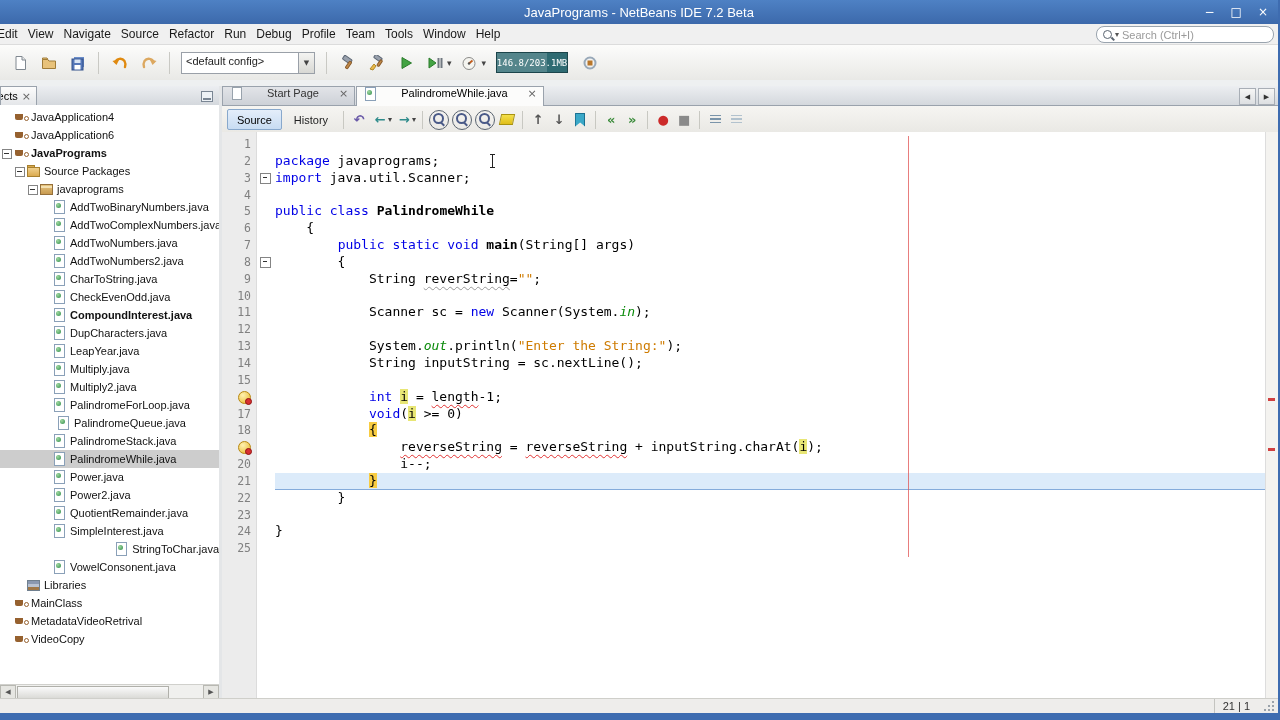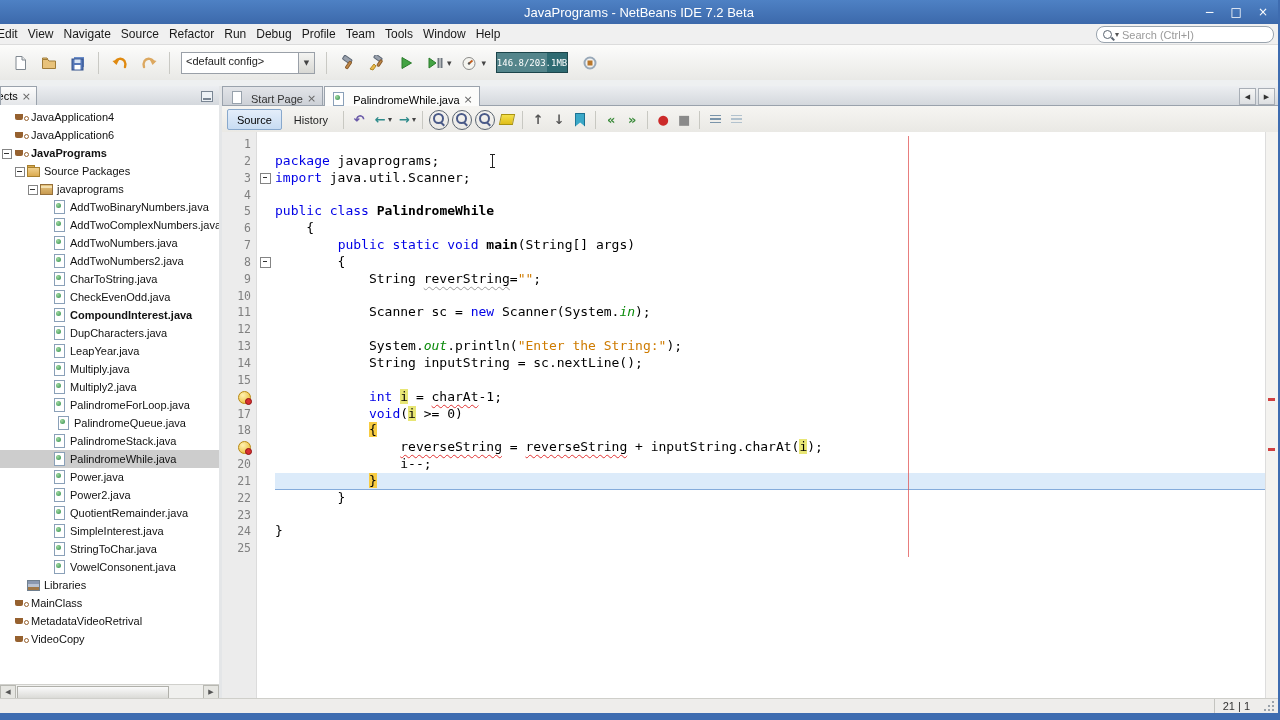--- a/index.html
+++ b/index.html
@@ -77,21 +77,21 @@
   .hs-btn{width:14px;height:13px;background:#e6e6e2;border:1px solid #b8b8b2;font-size:7px;display:flex;align-items:center;
     justify-content:center;color:#555;flex:none;font-family:"DejaVu Sans",sans-serif}
   .hs-track{flex:1;position:relative;height:13px}
   .hs-thumb{position:absolute;left:1px;top:0;height:12px;width:80%;background:linear-gradient(#fafafa,#d8d8d4);border:1px solid #b0b0aa}
 
   .splitter{position:absolute;left:219px;top:6px;bottom:0;width:3px;background:#e4e6e8;cursor:ew-resize}
 
   
   .editor{position:absolute;left:222px;top:6px;right:0;bottom:0}
   .tab-row{height:19px;background:linear-gradient(#eceef1,#d4d8dd);border-bottom:1px solid #9aa2ac;display:flex;align-items:flex-end;position:relative}
-  .etab{height:18px;border:1px solid #9aa2ac;border-bottom:none;display:flex;align-items:flex-end;gap:4px;padding:0 6px;
+  .etab{height:18px;border:1px solid #9aa2ac;border-bottom:none;display:flex;align-items:flex-start;gap:20px;padding:0 6px;
     font-size:11px;background:linear-gradient(#e2e4e8,#cdd1d7);color:#333;margin-right:1px}
   .etab.active{position:relative;top:1px;height:19px;background:#fcfcfb;color:#000;z-index:2}
   .tab-scrolls{position:absolute;right:3px;top:2px;display:flex;gap:2px}
   .ts-btn{width:15px;height:15px;border:1px solid #a8aeb6;background:linear-gradient(#f6f6f5,#dddfe2);font-size:7px;
     display:flex;align-items:center;justify-content:center;color:#333;font-family:"DejaVu Sans",sans-serif}
 
   .editor-toolbar{height:27px;background:linear-gradient(#f6f5f2,#e9e8e4);border-bottom:1px solid #cfcec8;
     display:flex;align-items:center;padding:0 5px;gap:3px}
   .src-btn{height:19px;padding:0 9px;font-size:11px;display:flex;align-items:center;border:1px solid #88a8cc;
     background:linear-gradient(#e4eefa,#c8dcf2);border-radius:2px;color:#000}
@@ -394,21 +394,21 @@
           <div class="tree-row" style="padding-left: 41px;">
             <span class="expander"></span>
             <span class="ticon i-class"></span>
             <span class="tlabel">QuotientRemainder.java</span>
           </div>
           <div class="tree-row" style="padding-left: 41px;">
             <span class="expander"></span>
             <span class="ticon i-class"></span>
             <span class="tlabel">SimpleInterest.java</span>
           </div>
-          <div class="tree-row" style="padding-left: 41px;">
+          <div class="tree-row" style="padding-left: 41px; justify-content: flex-end;">
             <span class="expander"></span>
             <span class="ticon i-class"></span>
             <span class="tlabel">StringToChar.java</span>
           </div>
           <div class="tree-row" style="padding-left: 41px;">
             <span class="expander"></span>
             <span class="ticon i-class"></span>
             <span class="tlabel">VowelConsonent.java</span>
           </div>
           <div class="tree-row" style="padding-left: 15px;">
@@ -574,21 +574,21 @@
             <div class="crow">
               <span class="ln">15</span>
               <span class="foldcol"></span>
               <span class="ct"></span>
             </div>
             <div class="crow">
               <span class="ln">
                 <span class="bulb"></span>
               </span>
               <span class="foldcol"></span>
-              <span class="ct"><span>            </span><span class="tok-k">int</span><span> </span><span class="tok-h">i</span><span> = </span><span class="tok-e">charAt</span><span>-1;</span></span>
+              <span class="ct"><span>            </span><span class="tok-k">int</span><span> </span><span class="tok-h">i</span><span> = </span><span class="tok-e">length</span><span>-1;</span></span>
             </div>
             <div class="crow">
               <span class="ln">17</span>
               <span class="foldcol"></span>
               <span class="ct"><span>            </span><span class="tok-k">void</span><span>(</span><span class="tok-h">i</span><span> &gt;= 0)</span></span>
             </div>
             <div class="crow">
               <span class="ln">18</span>
               <span class="foldcol"></span>
               <span class="ct"><span>            </span><span class="tok-m">{</span></span>

